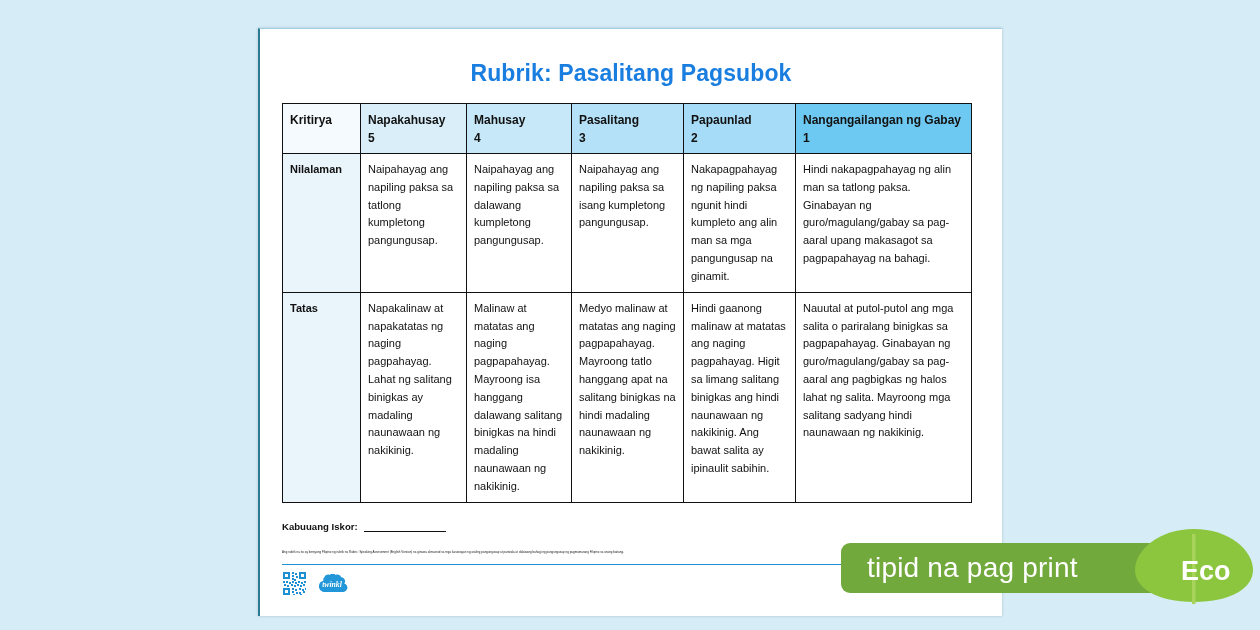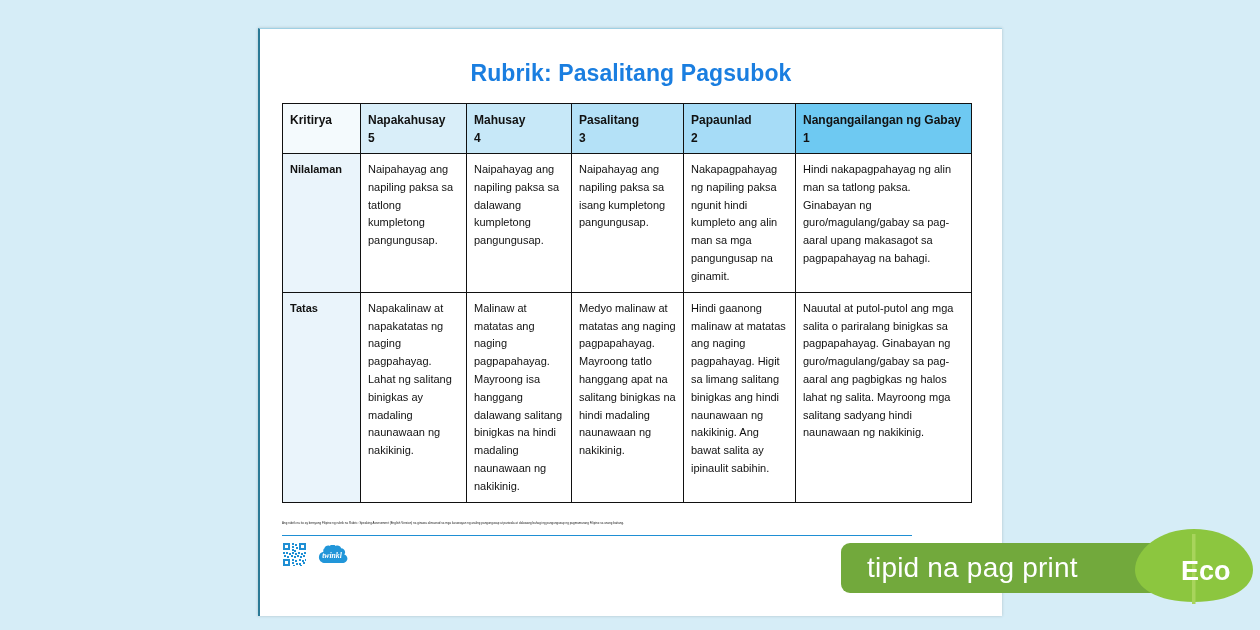--- a/index.html
+++ b/index.html
@@ -174,20 +174,24 @@
         <td class="crit-cell">Tatas</td>
         <td>Napakalinaw at napakatatas ng naging pagpahayag. Lahat ng salitang binigkas ay madaling naunawaan ng nakikinig.</td>
         <td>Malinaw at matatas ang naging pagpapahayag. Mayroong isa hanggang dalawang salitang binigkas na hindi madaling naunawaan ng nakikinig.</td>
         <td>Medyo malinaw at matatas ang naging pagpapahayag. Mayroong tatlo hanggang apat na salitang binigkas na hindi madaling naunawaan ng nakikinig.</td>
         <td>Hindi gaanong malinaw at matatas ang naging pagpahayag. Higit sa limang salitang binigkas ang hindi naunawaan ng nakikinig. Ang bawat salita ay ipinaulit sabihin.</td>
         <td>Nauutal at putol-putol ang mga salita o pariralang binigkas sa pagpapahayag. Ginabayan ng guro/magulang/gabay sa pag-aaral ang pagbigkas ng halos lahat ng salita. Mayroong mga salitang sadyang hindi naunawaan ng nakikinig.</td>
       </tr>
     </tbody>
   </table>
 
+  <div id="total-row">
+    <span>Kabuuang Iskor:</span>
+    <span id="score-blank"></span>
+  </div>
 
   <p id="fineprint">Ang rubrik na ito ay bersyong Filipino ng rubrik na Rubric: Speaking Assessment (English Version) na ginawa alinsunod sa mga kasanayan ng araling pangungusap at pariwala at dalawang bahagi ng pangungusap ng pagmamarang Filipino sa unang baitang.</p>
 
   <div id="footer-rule"></div>
 
   <div id="footer-brand">
     <svg id="qr-code" viewBox="0 0 25 25">
       <rect width="25" height="25" fill="#ffffff"></rect>
       <g fill="#1f8fd4">
         <rect x="1" y="1" width="7" height="7"></rect>

